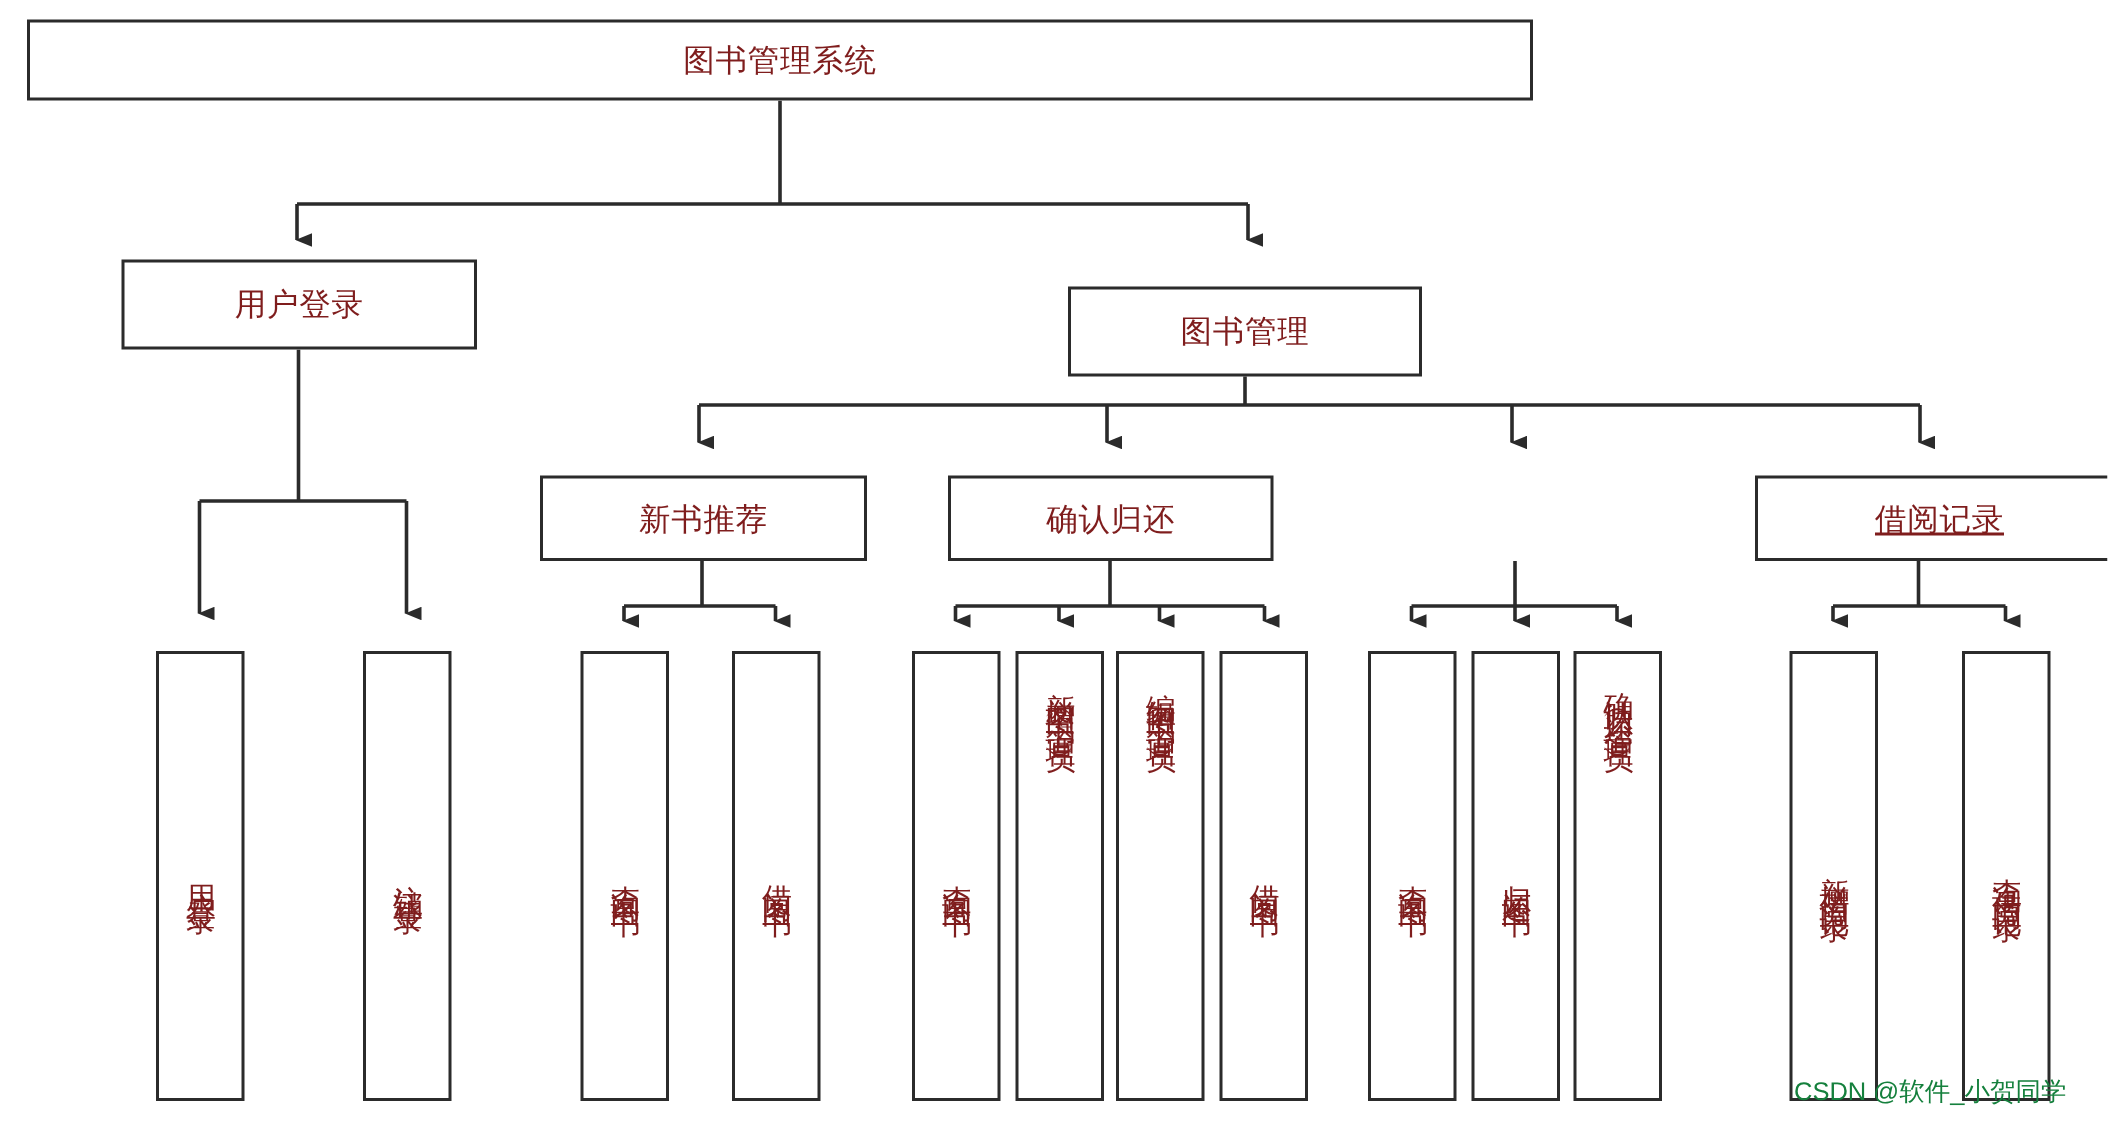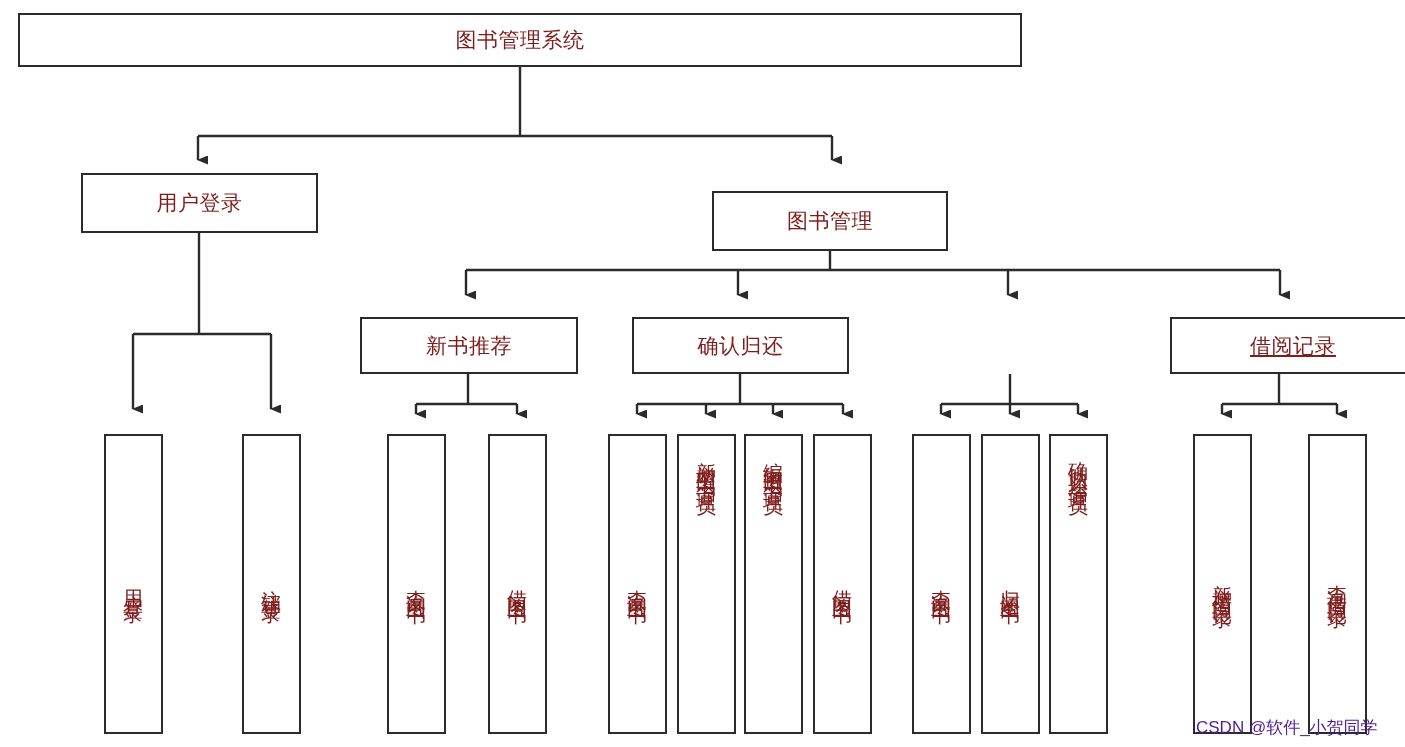--- a/index.html
+++ b/index.html
@@ -56,21 +56,21 @@
   .v-node.align-top .vtext {
     margin-top: 0px;
   }
   .v-node.align-mid {
     align-items: center;
     padding-top: 0;
   }
   .watermark {
     position: absolute;
     font-size: 17px;
-    color: #4c1d95;
+    color: #15803d;
     white-space: nowrap;
     z-index: 3;
   }
 </style>
 </head>
 <body>
 
 <div id="canvas">
 
   <svg id="edges" viewBox="0 0 1405 747" xmlns="http://www.w3.org/2000/svg">

